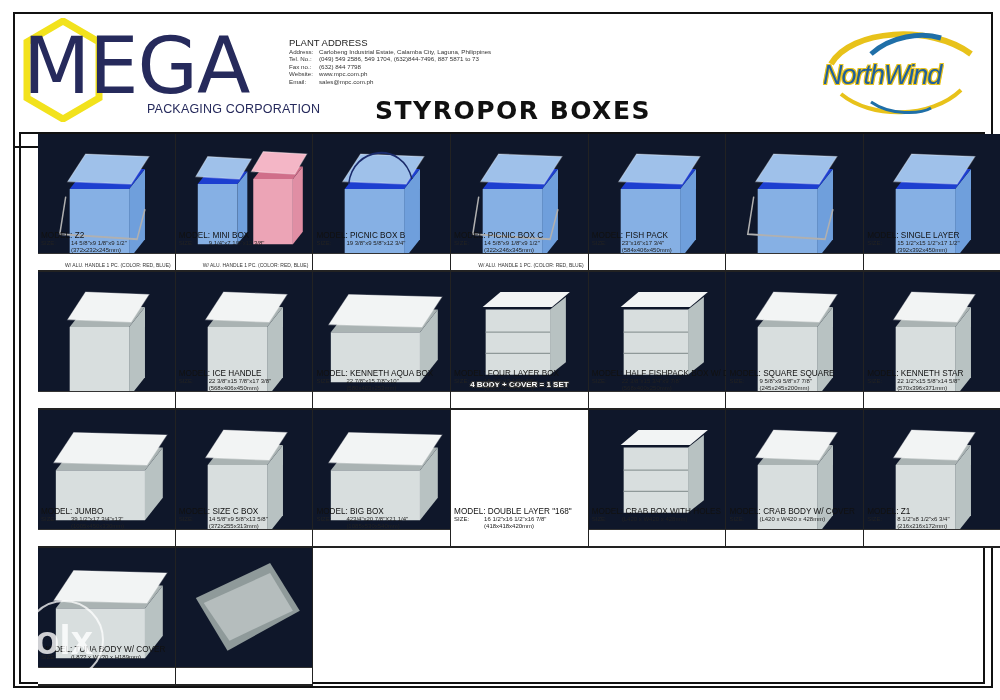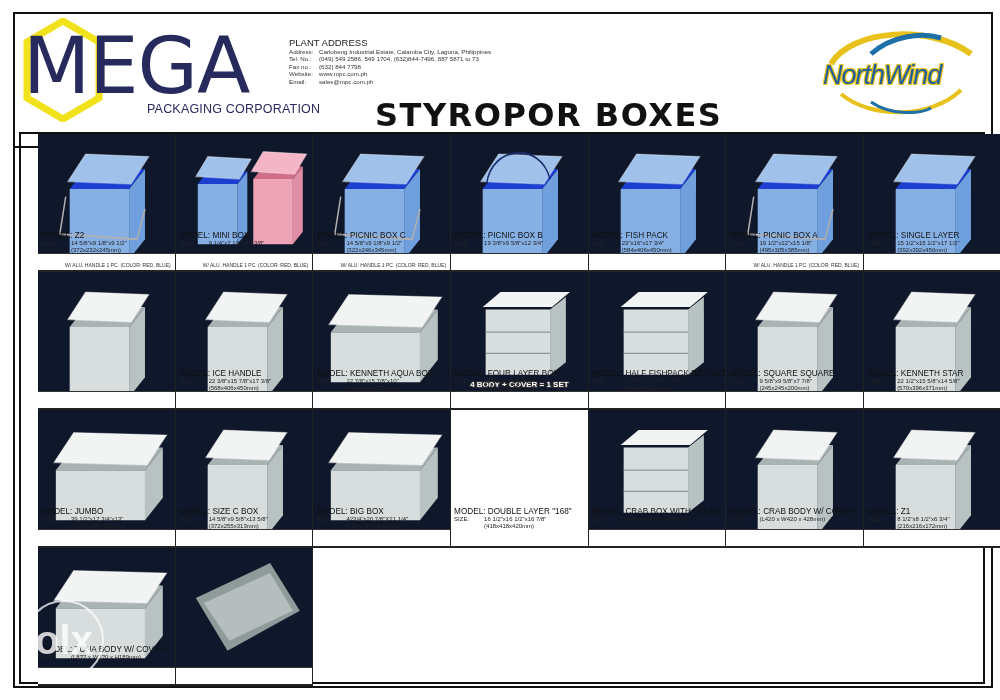--- a/index.html
+++ b/index.html
@@ -27,21 +27,21 @@
     letter-spacing: 0.2px; white-space: nowrap; margin-left: 40px;
   }
   
   .address { position: absolute; left: 274px; top: 24px; width: 260px; }
   .address .title { font-size: 9.5px; color: #222; line-height: 10px; }
   .address .row { display: flex; font-size: 6.2px; line-height: 7.4px; color: #333; }
   .address .row .k { width: 30px; flex: none; }
   .address .row .v { white-space: nowrap; }
 
   .main-title {
-    position: absolute; left: 360px; top: 82px; font-size: 32px; font-weight: 700;
+    position: absolute; left: 360px; top: 82px; font-size: 25px; font-weight: 700;
     letter-spacing: 1.5px; color: #111; font-family: "DejaVu Sans", sans-serif;
   }
   
   .nw-logo { position: absolute; left: 796px; top: 10px; width: 170px; height: 96px; }
   .nw-text {
     position: absolute; left: 12px; top: 36px; font-size: 27px; font-weight: 400;
     font-style: italic; color: #1f5f9c; letter-spacing: -1px;
     text-shadow: 1px 1px 0 #e8c21a, -1px -1px 0 #e8c21a, 1px -1px 0 #e8c21a, -1px 1px 0 #e8c21a;
   }
 
@@ -189,114 +189,99 @@
       <div class="note">W/ ALU. HANDLE 1 PC. (COLOR: RED, BLUE)</div>
     </div>
         </div>
         <div class="cell">
     <div class="img">
             <svg viewBox="0 0 138 95" preserveAspectRatio="none">
     <polygon points="32,44 92,44 92,100 32,100" fill="#86b0e4"></polygon>
     <polygon points="92,44 108,28 108,84 92,100" fill="#6f9fdc"></polygon>
     <polygon points="32,44 48,28 108,28 92,44" fill="#1d3fd0"></polygon>
     <polygon points="30,38 48,16 112,18 94,40" fill="#9fc1ea" stroke="#ffffff55"></polygon>
-              <path d="M28,50 L22,80 L100,84 L108,60" fill="none" stroke="#b0b0b0" stroke-width="1.5"></path>
-            </svg>
-
-    </div>
-    <div class="cap">
-      <div class="model">
-        <span>MODEL:</span>
-        <span>PICNIC BOX C</span>
-      </div>
-      <div class="size">
-      <span class="k">SIZE:</span>
-      <span class="v">14 5/8"x9 1/8"x9 1/2"</span>
-            </div>
-            <div class="size">
-      <span class="k"></span>
-      <span class="v">(322x246x345mm)</span>
-            </div>
-      <div class="note">W/ ALU. HANDLE 1 PC. (COLOR: RED, BLUE)</div>
-    </div>
-        </div>
-        <div class="cell">
-    <div class="img">
-            <svg viewBox="0 0 138 95" preserveAspectRatio="none">
-    <polygon points="32,44 92,44 92,100 32,100" fill="#86b0e4"></polygon>
-    <polygon points="92,44 108,28 108,84 92,100" fill="#6f9fdc"></polygon>
-    <polygon points="32,44 48,28 108,28 92,44" fill="#1d3fd0"></polygon>
-    <polygon points="30,38 48,16 112,18 94,40" fill="#9fc1ea" stroke="#ffffff55"></polygon>
               <path d="M36,40 C40,10 90,5 100,36" fill="none" stroke="#1a2a6a" stroke-width="1.5"></path>
             </svg>
 
     </div>
     <div class="cap">
       <div class="model">
         <span>MODEL:</span>
         <span>PICNIC BOX B</span>
       </div>
       <div class="size">
       <span class="k">SIZE:</span>
       <span class="v">19 3/8"x9 5/8"x12 3/4"</span>
-            </div>
-
-    </div>
-        </div>
-        <div class="cell">
-    <div class="img">
-            <svg viewBox="0 0 138 95" preserveAspectRatio="none">
-    <polygon points="32,44 92,44 92,100 32,100" fill="#86b0e4"></polygon>
-    <polygon points="92,44 108,28 108,84 92,100" fill="#6f9fdc"></polygon>
-    <polygon points="32,44 48,28 108,28 92,44" fill="#1d3fd0"></polygon>
-    <polygon points="30,38 48,16 112,18 94,40" fill="#9fc1ea" stroke="#ffffff55"></polygon>
-            </svg>
-
-    </div>
-    <div class="cap">
-      <div class="model">
-        <span>MODEL:</span>
-        <span>FISH PACK</span>
-      </div>
-      <div class="size">
-      <span class="k">SIZE:</span>
-      <span class="v">23"x16"x17 3/4"</span>
-            </div>
-            <div class="size">
-      <span class="k"></span>
-      <span class="v">(584x406x450mm)</span>
             </div>
 
     </div>
         </div>
         <div class="cell">
     <div class="img">
             <svg viewBox="0 0 138 95" preserveAspectRatio="none">
     <polygon points="32,44 92,44 92,100 32,100" fill="#86b0e4"></polygon>
     <polygon points="92,44 108,28 108,84 92,100" fill="#6f9fdc"></polygon>
     <polygon points="32,44 48,28 108,28 92,44" fill="#1d3fd0"></polygon>
     <polygon points="30,38 48,16 112,18 94,40" fill="#9fc1ea" stroke="#ffffff55"></polygon>
               <path d="M28,50 L22,80 L100,84 L108,60" fill="none" stroke="#b0b0b0" stroke-width="1.5"></path>
             </svg>
 
     </div>
     <div class="cap">
       <div class="model">
         <span>MODEL:</span>
-        <span>PICNIC BOX A</span>
-      </div>
-      <div class="size">
-      <span class="k">SIZE:</span>
-      <span class="v">19 1/2"x12"x15 1/8"</span>
-            </div>
-            <div class="size">
-      <span class="k"></span>
-      <span class="v">(495x305x385mm)</span>
+        <span>PICNIC BOX C</span>
+      </div>
+      <div class="size">
+      <span class="k">SIZE:</span>
+      <span class="v">14 5/8"x9 1/8"x9 1/2"</span>
+            </div>
+            <div class="size">
+      <span class="k"></span>
+      <span class="v">(322x246x345mm)</span>
             </div>
       <div class="note">W/ ALU. HANDLE 1 PC. (COLOR: RED, BLUE)</div>
+    </div>
+        </div>
+        <div class="cell">
+    <div class="img">
+            <svg viewBox="0 0 138 95" preserveAspectRatio="none">
+    <polygon points="32,44 92,44 92,100 32,100" fill="#86b0e4"></polygon>
+    <polygon points="92,44 108,28 108,84 92,100" fill="#6f9fdc"></polygon>
+    <polygon points="32,44 48,28 108,28 92,44" fill="#1d3fd0"></polygon>
+    <polygon points="30,38 48,16 112,18 94,40" fill="#9fc1ea" stroke="#ffffff55"></polygon>
+            </svg>
+
+    </div>
+    <div class="cap">
+      <div class="model">
+        <span>MODEL:</span>
+        <span>FISH PACK</span>
+      </div>
+      <div class="size">
+      <span class="k">SIZE:</span>
+      <span class="v">23"x16"x17 3/4"</span>
+            </div>
+            <div class="size">
+      <span class="k"></span>
+      <span class="v">(584x406x450mm)</span>
+            </div>
+
+    </div>
+        </div>
+        <div class="cell">
+    <div class="img">
+            <svg viewBox="0 0 138 95" preserveAspectRatio="none">
+    <polygon points="32,44 92,44 92,100 32,100" fill="#86b0e4"></polygon>
+    <polygon points="92,44 108,28 108,84 92,100" fill="#6f9fdc"></polygon>
+    <polygon points="32,44 48,28 108,28 92,44" fill="#1d3fd0"></polygon>
+    <polygon points="30,38 48,16 112,18 94,40" fill="#9fc1ea" stroke="#ffffff55"></polygon>
+              <path d="M28,50 L22,80 L100,84 L108,60" fill="none" stroke="#b0b0b0" stroke-width="1.5"></path>
+            </svg>
+
     </div>
         </div>
         <div class="cell">
     <div class="img">
             <svg viewBox="0 0 138 95" preserveAspectRatio="none">
     <polygon points="32,44 92,44 92,100 32,100" fill="#86b0e4"></polygon>
     <polygon points="92,44 108,28 108,84 92,100" fill="#6f9fdc"></polygon>
     <polygon points="32,44 48,28 108,28 92,44" fill="#1d3fd0"></polygon>
     <polygon points="30,38 48,16 112,18 94,40" fill="#9fc1ea" stroke="#ffffff55"></polygon>
             </svg>

